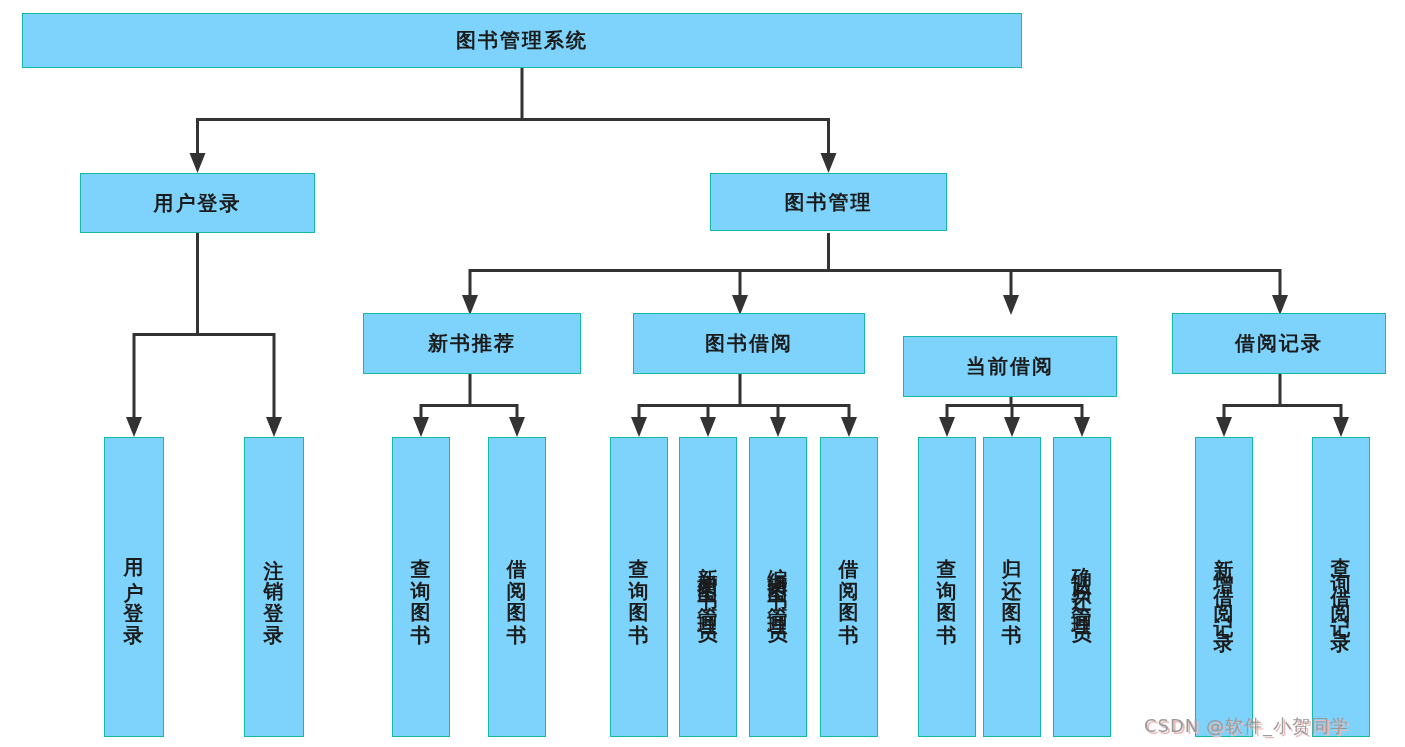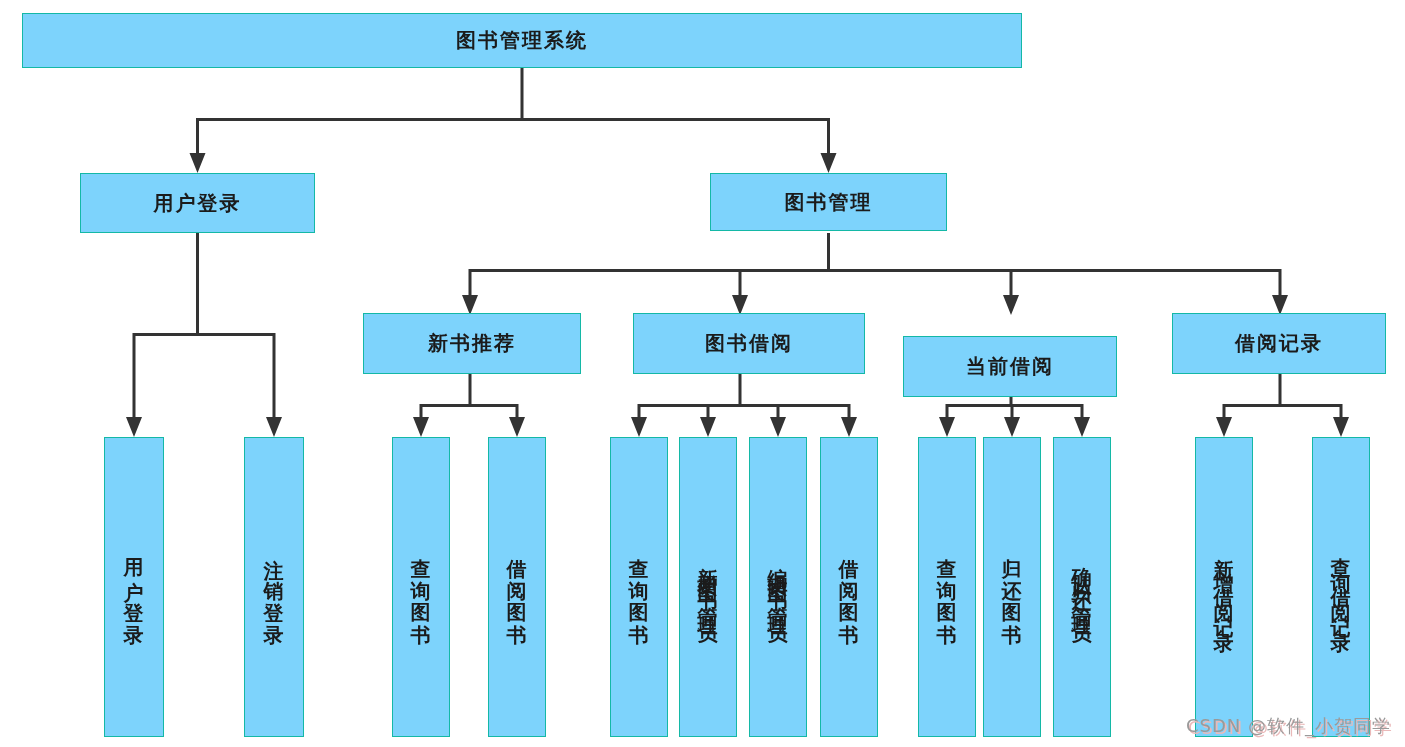--- a/index.html
+++ b/index.html
@@ -34,21 +34,21 @@
   .vbox {
     writing-mode: vertical-rl;
     text-orientation: mixed;
     font-size: 20px;
     letter-spacing: 10px;
     line-height: 1;
     white-space: normal;
   }
   .watermark {
     position: absolute;
-    left: 1186px;
+    left: 1144px;
     top: 714px;
     font-size: 18px;
     color: #9a9a9a;
     letter-spacing: 1px;
     text-shadow: 2px 2px 0 #eab9b9;
     white-space: nowrap;
   }
 </style>
 </head>
 <body>

